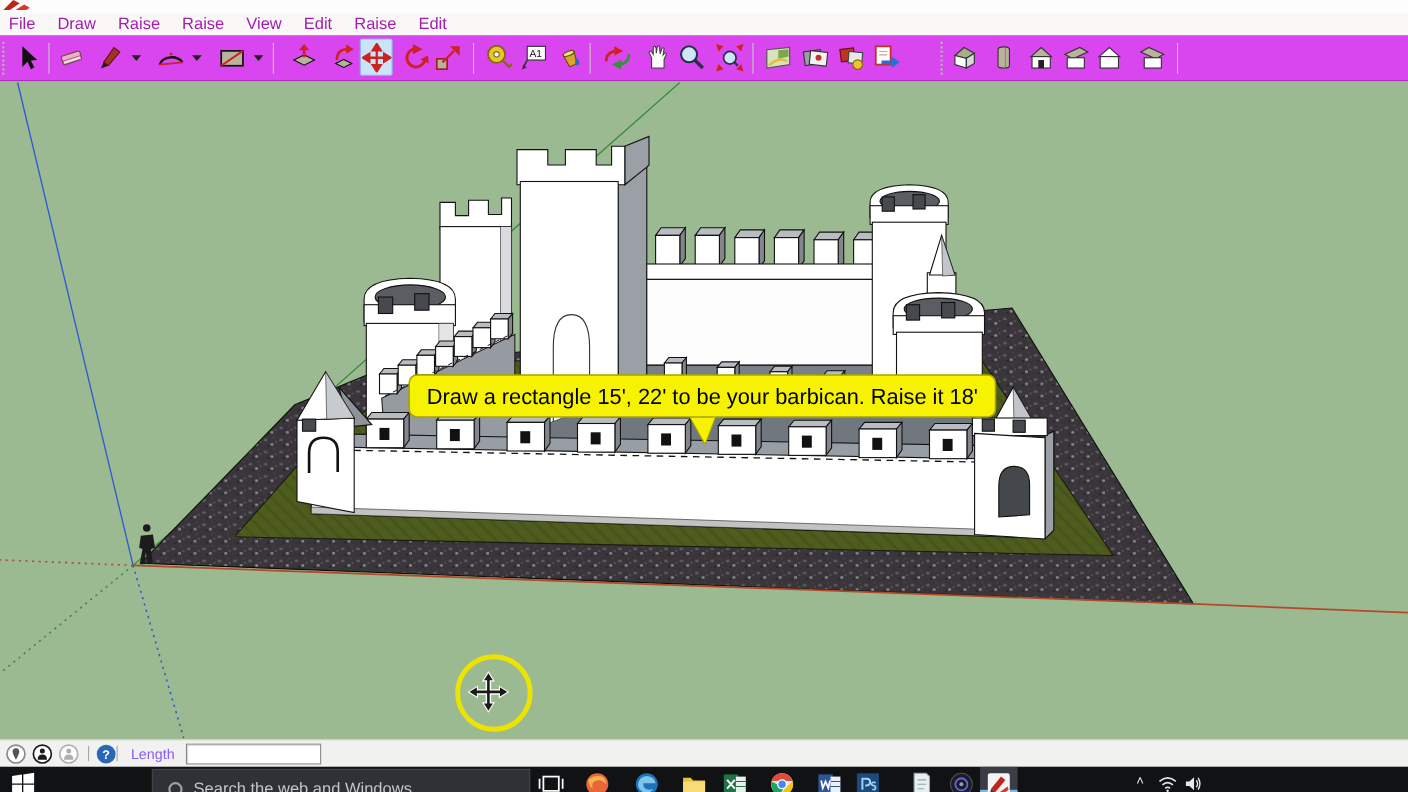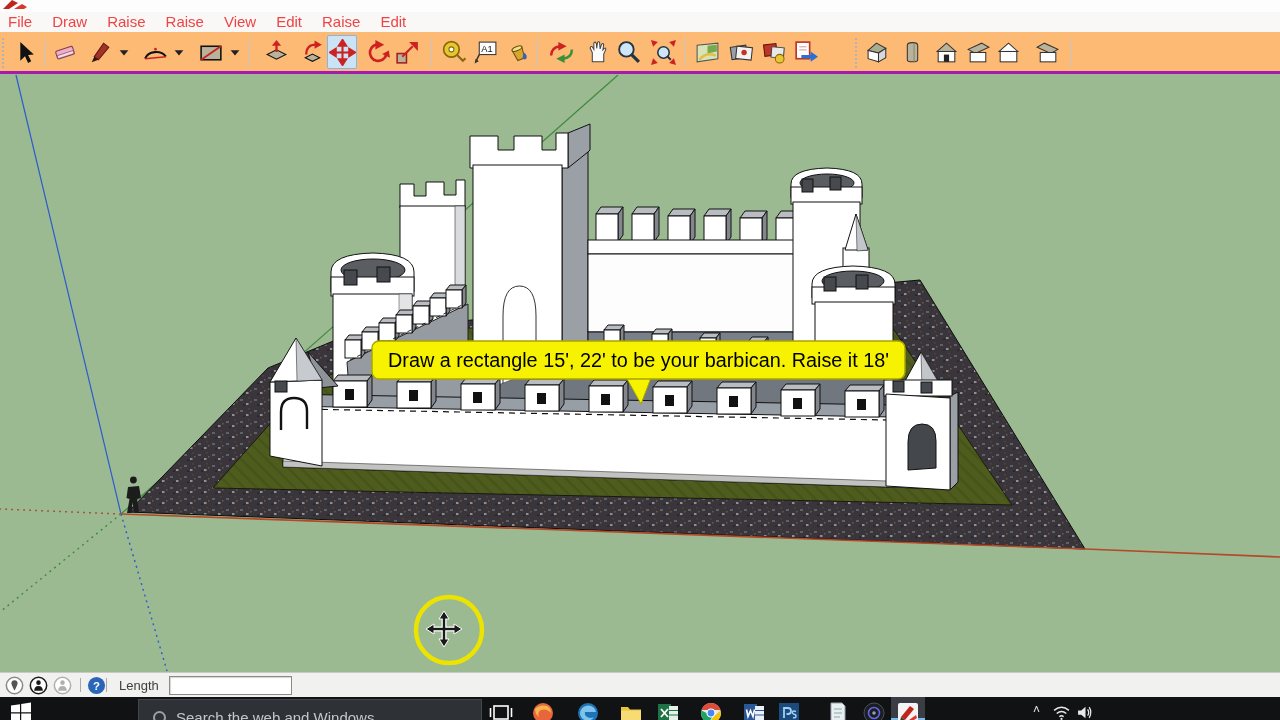--- a/index.html
+++ b/index.html
@@ -5,43 +5,43 @@
   * { margin:0; padding:0; box-sizing:border-box; }
   html,body { width:1280px; height:720px; overflow:hidden; font-family:"Liberation Sans",sans-serif; background:#fff; }
   #app { position:relative; width:1280px; height:720px; }
 
   
   .titlebar { position:absolute; left:0; top:0; width:1280px; height:12px; background:#fdfdfd; }
   .logo-frag { position:absolute; left:2px; top:0; width:26px; height:9px; }
 
   
   .menubar { position:absolute; left:0; top:12px; width:1280px; height:20px; background:#f9f8f7; display:flex; align-items:center; }
-  .menu-item { font-size:15px; color:#ef4444; padding:0 7px; margin-right:6px; height:20px; line-height:20px; cursor:default; }
+  .menu-item { font-size:15px; color:#a21caf; padding:0 7px; margin-right:6px; height:20px; line-height:20px; cursor:default; }
   .menu-item:first-child { margin-left:1px; }
 
   
-  .toolbar { position:absolute; left:0; top:32px; width:1280px; height:42px; background:#fdba74; border-bottom:3px solid #a21caf; }
+  .toolbar { position:absolute; left:0; top:32px; width:1280px; height:42px; background:#d946ef; border-bottom:1px solid #a21caf; }
   .grip { position:absolute; top:6px; width:3px; height:30px; border-left:2px dotted #b3b2b0; }
   .tbtn { position:absolute; top:3px; width:30px; height:34px; display:flex; align-items:center; justify-content:center; border:1px solid transparent; border-radius:2px; }
   .tbtn svg { width:27px; height:27px; }
   .tbtn.active { background:#cbe3f6; border-color:#84b6e4; }
   .tdd { position:absolute; top:12px; width:14px; height:16px; display:flex; align-items:center; justify-content:center; }
   .tsep { position:absolute; top:7px; width:1px; height:28px; background:#c6c5c3; }
 
   
   .viewport { position:absolute; left:0; top:74px; width:1280px; height:598px; background:#9cba91; }
 
   
   .statusbar { position:absolute; left:0; top:672px; width:1280px; height:25px; background:#f1f1f0; border-top:1px solid #c9c9c7; display:flex; align-items:center; }
   .sb-icon { width:19px; height:19px; margin-left:5px; flex:0 0 auto; }
   .sb-sep { width:1px; height:14px; background:#a9a9a7; margin:0 6px 0 8px; }
   .sb-msg { font-size:13px; color:#222; margin-left:20px; flex:1 1 auto; white-space:nowrap; overflow:hidden; }
   .sb-right { display:flex; align-items:center; flex:0 0 auto; }
   .sb-vsep { width:1px; height:14px; background:#a9a9a7; margin-right:12px; }
-  .len-label { font-size:13px; color:#404040; margin-right:10px; }
+  .len-label { font-size:13px; color:#8b5cf6; margin-right:10px; }
   .len-box { width:123px; height:19px; background:#fff; border:1px solid #8a8a88; box-shadow:inset 1px 1px 1px #d5d5d3; font-size:12px; padding:0 4px; color:#222; outline:none; }
 
   
   .taskbar { position:absolute; left:0; top:697px; width:1280px; height:23px; background:#101214; overflow:hidden; }
   .tb-start { position:absolute; left:10px; top:5px; width:22px; height:22px; }
   .tb-search { position:absolute; left:138px; top:2px; width:344px; height:36px; background:#2e3136; border:1px solid #43464c; display:flex; align-items:center; }
   .tb-search-glyph { width:13px; height:13px; border:2px solid #9aa0a6; border-radius:50%; margin-left:14px; position:relative; flex:0 0 auto; }
   .tb-search-glyph::after { content:""; position:absolute; left:10px; top:11px; width:7px; height:2px; background:#9aa0a6; transform:rotate(45deg); }
   .tb-search-text { font-size:15px; color:#c3c7cb; margin-left:10px; white-space:nowrap; }
   .tb-ic { position:absolute; top:4px; width:24px; height:24px; }

